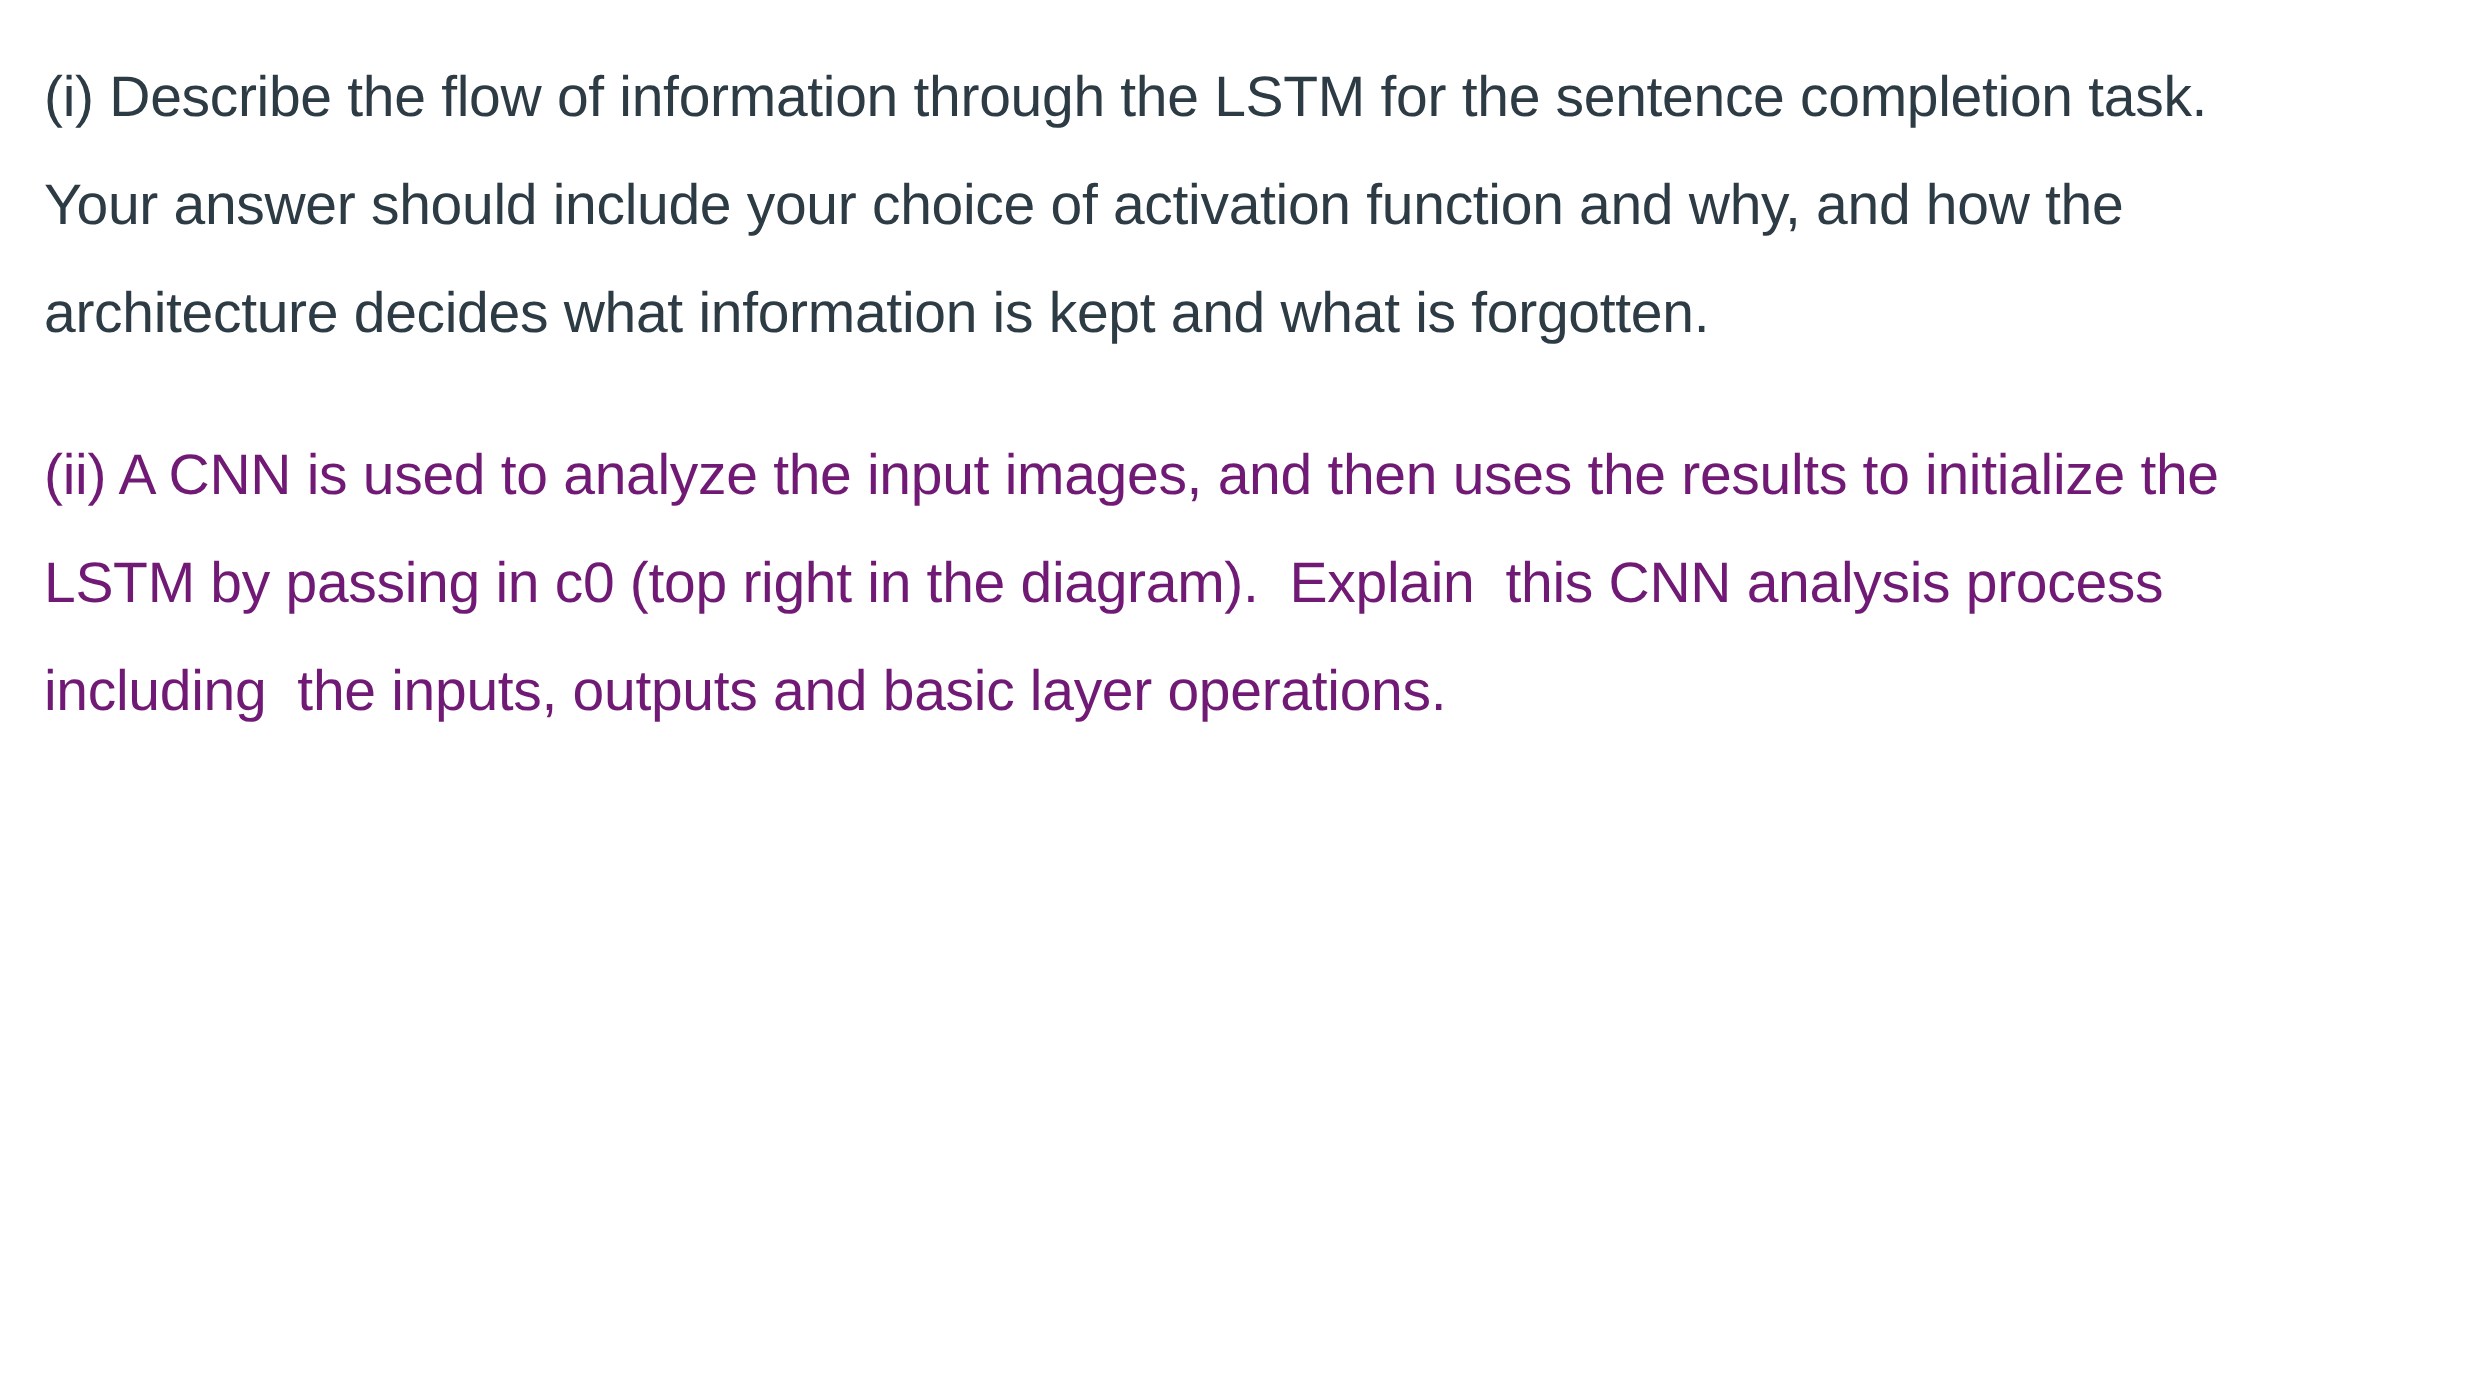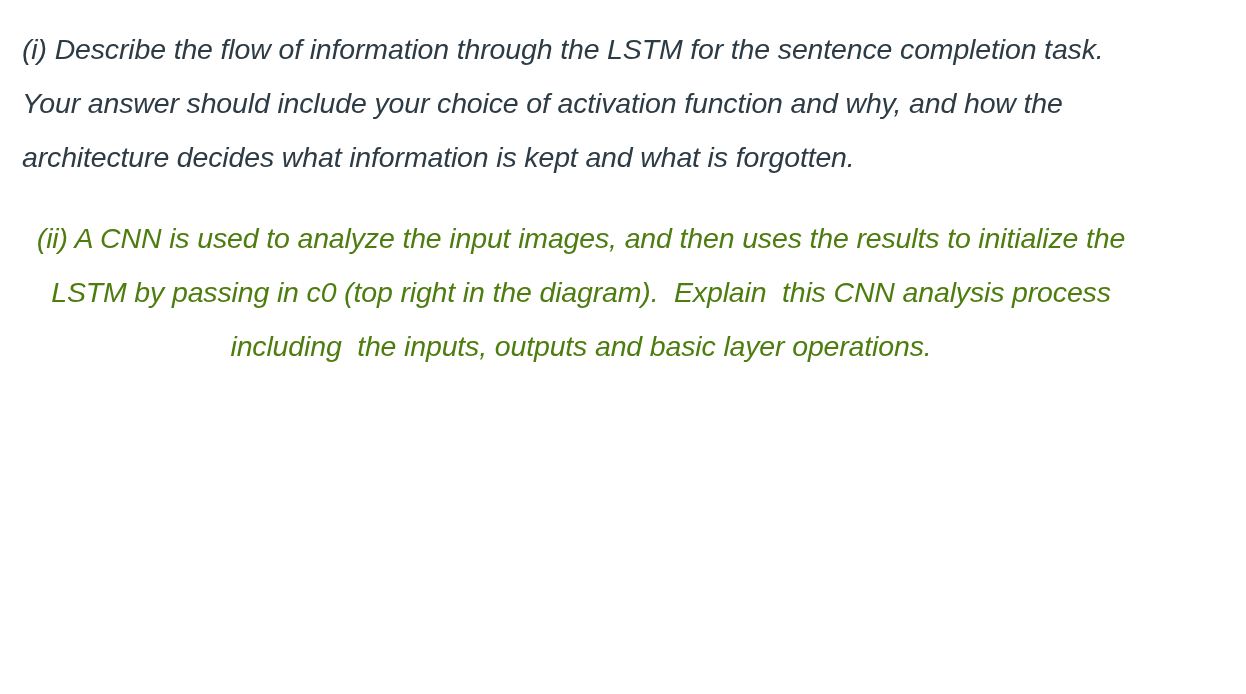--- a/index.html
+++ b/index.html
@@ -14,21 +14,20 @@
     overflow: hidden;
     font-family: "Liberation Sans", "DejaVu Sans", sans-serif;
   }
 
   #question-document {
     box-sizing: border-box;
     width: 1150px;
     height: 694px;
     background: #ffffff;
     padding: 22px 10px 0 22px;
-    font-style: italic;
   }
 
   .question-part {
     color: #2d3b45;
     font-family: "Liberation Sans", "DejaVu Sans", sans-serif;
     font-size: 28.5px;
     line-height: 54px;
     font-weight: 400;
     letter-spacing: -0.15px;
     margin: 0 0 27px 0;
@@ -42,16 +41,16 @@
     margin-bottom: 0;
   }
 </style>
 </head>
 <body>
 
 <div id="question-document" style="background: rgb(255, 255, 255);">
 
   <p class="question-part" style="color: rgb(45, 59, 69);">(i) Describe the flow of information through the LSTM for the sentence completion task. Your answer should include your choice of activation function and why, and how the architecture decides what information is kept and what is forgotten.</p>
 
-  <p class="question-part" style="color: #4d7c0f; text-align: center;">(ii) A CNN is used to analyze the input images, and then uses the results to initialize the LSTM by passing in c0 (top right in the diagram).  Explain  this CNN analysis process including  the inputs, outputs and basic layer operations.</p>
+  <p class="question-part" style="color: #701a75;">(ii) A CNN is used to analyze the input images, and then uses the results to initialize the LSTM by passing in c0 (top right in the diagram).  Explain  this CNN analysis process including  the inputs, outputs and basic layer operations.</p>
 
 
 </div>
 
 </body></html>

